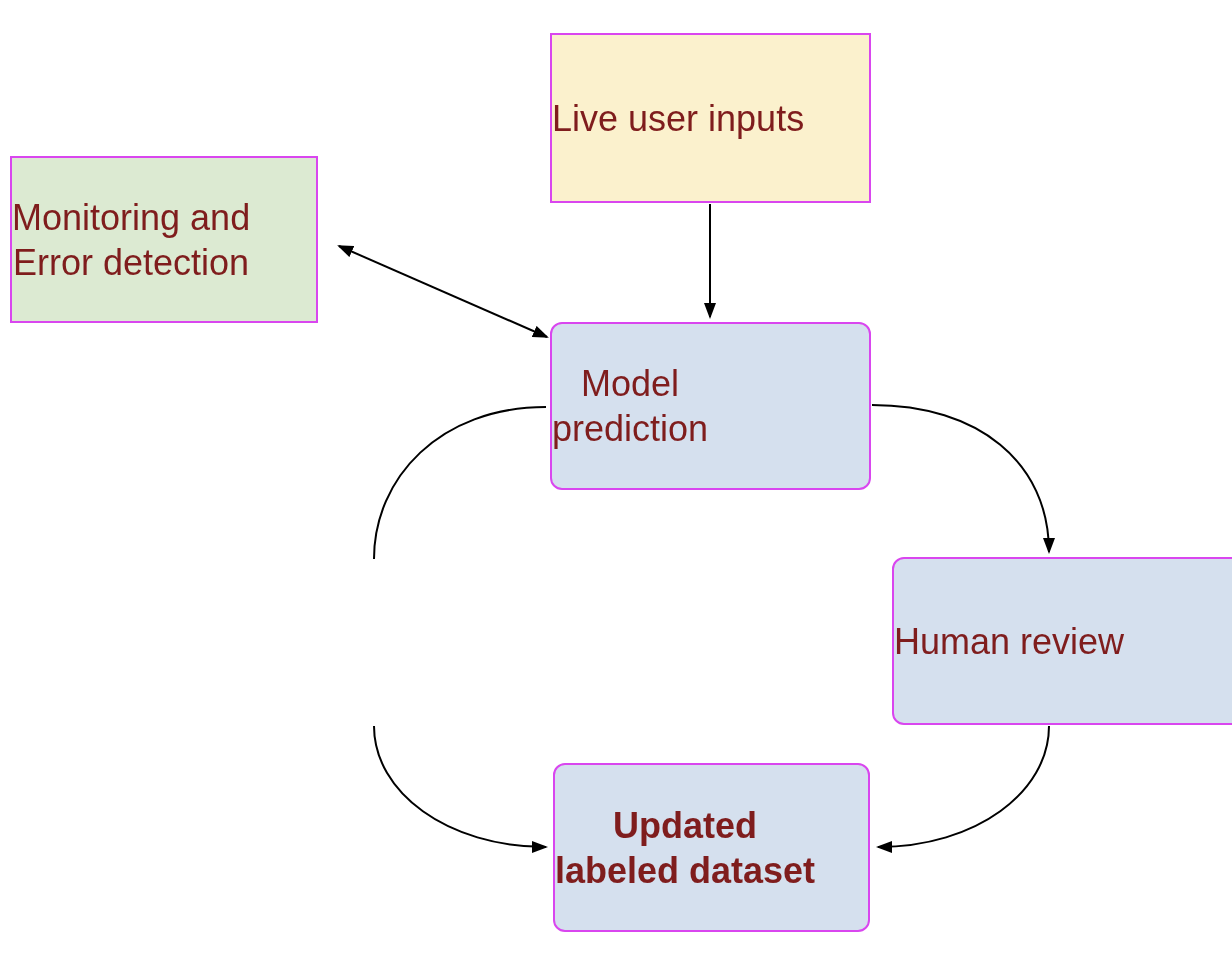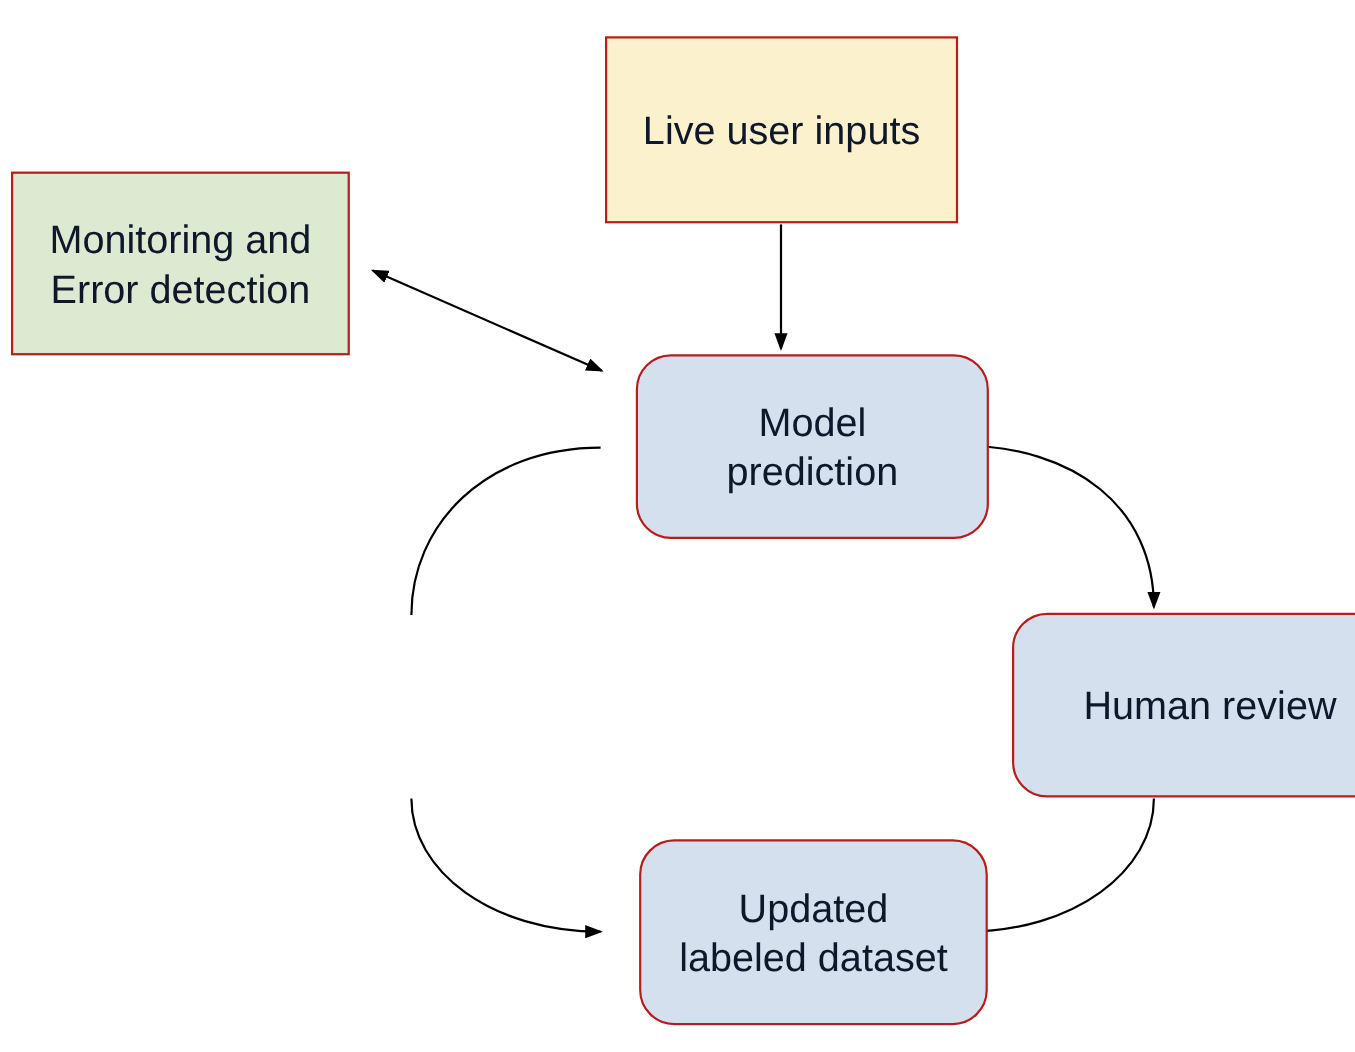--- a/index.html
+++ b/index.html
@@ -19,40 +19,39 @@
     position: absolute;
     left: 0;
     top: 0;
     width: 1232px;
     height: 956px;
     pointer-events: none;
   }
   .node {
     position: absolute;
     box-sizing: border-box;
-    border: 2px solid #b91c1c;
+    border: 2px solid #d946ef;
     display: flex;
     align-items: center;
-    justify-content: center;
+    justify-content: flex-start;
     text-align: center;
     font-size: 36px;
     line-height: 1.25;
-    color: #0f172a;
+    color: #7f1d1d;
     white-space: pre-line;
   }
   .node.rounded {
-    border-radius: 32px;
-    margin-left: 28px;
+    border-radius: 12px;
   }
   #node-live-user-inputs        { left: 550px; top: 33px;  width: 321px; height: 170px; }
   #node-monitoring              { left: 10px;  top: 156px; width: 308px; height: 167px; }
   #node-model-prediction        { left: 550px; top: 322px; width: 321px; height: 168px; }
   #node-retrain-model           { left: 215px; top: 558px; width: 318px; height: 167px; }
   #node-human-review            { left: 892px; top: 557px; width: 360px; height: 168px; }
-  #node-updated-labeled-dataset { left: 553px; top: 763px; width: 317px; height: 169px; }
+  #node-updated-labeled-dataset { left: 553px; top: 763px; width: 317px; height: 169px; font-weight: bold; }
   .edge {
     stroke: #000000;
     stroke-width: 2;
     fill: none;
   }
   .arrowhead-fill {
     fill: #000000;
   }
 </style>
 </head>

